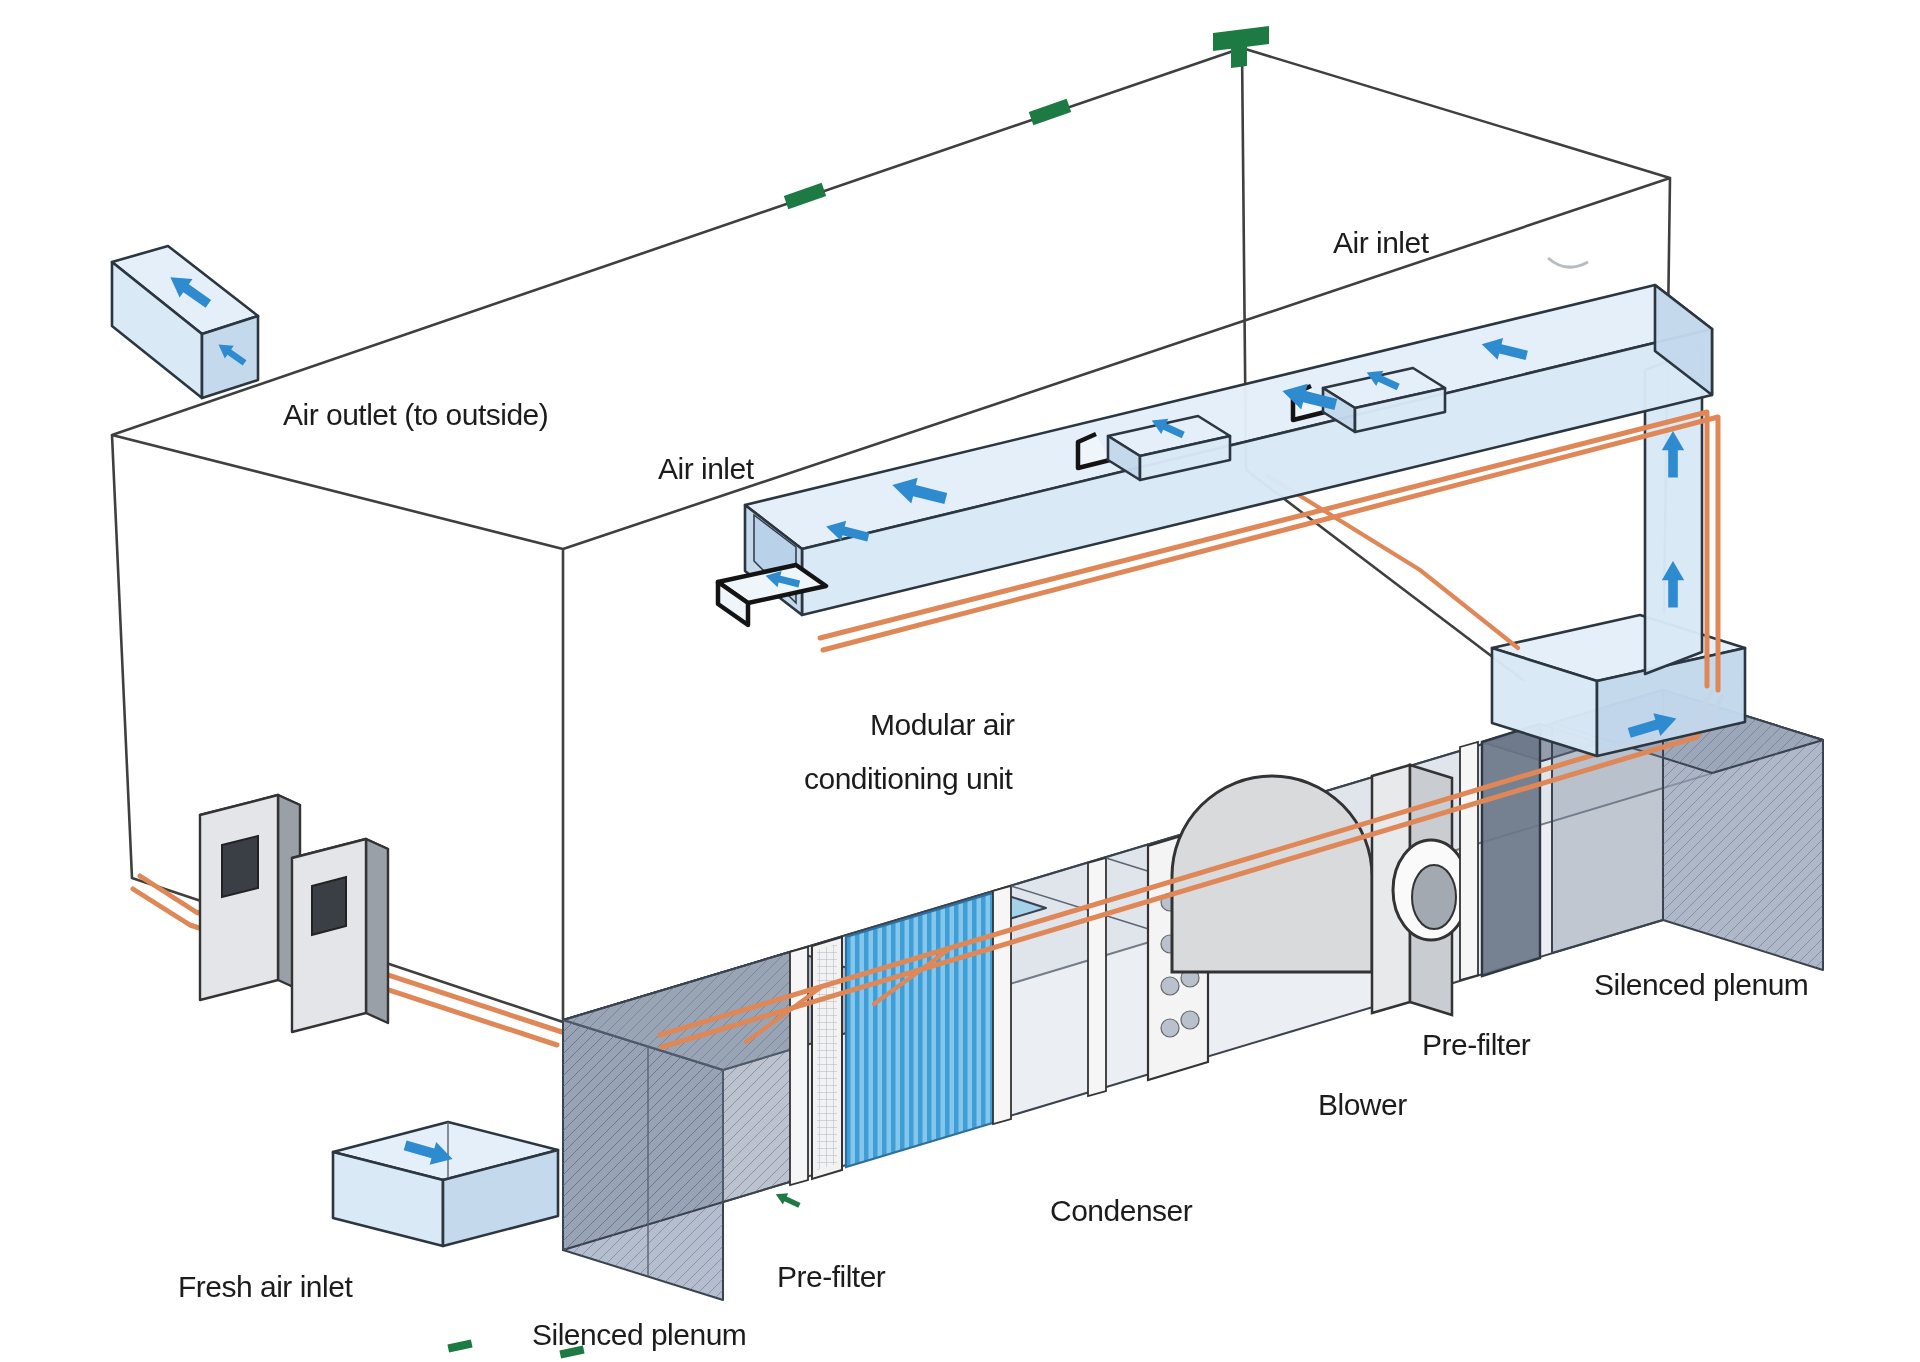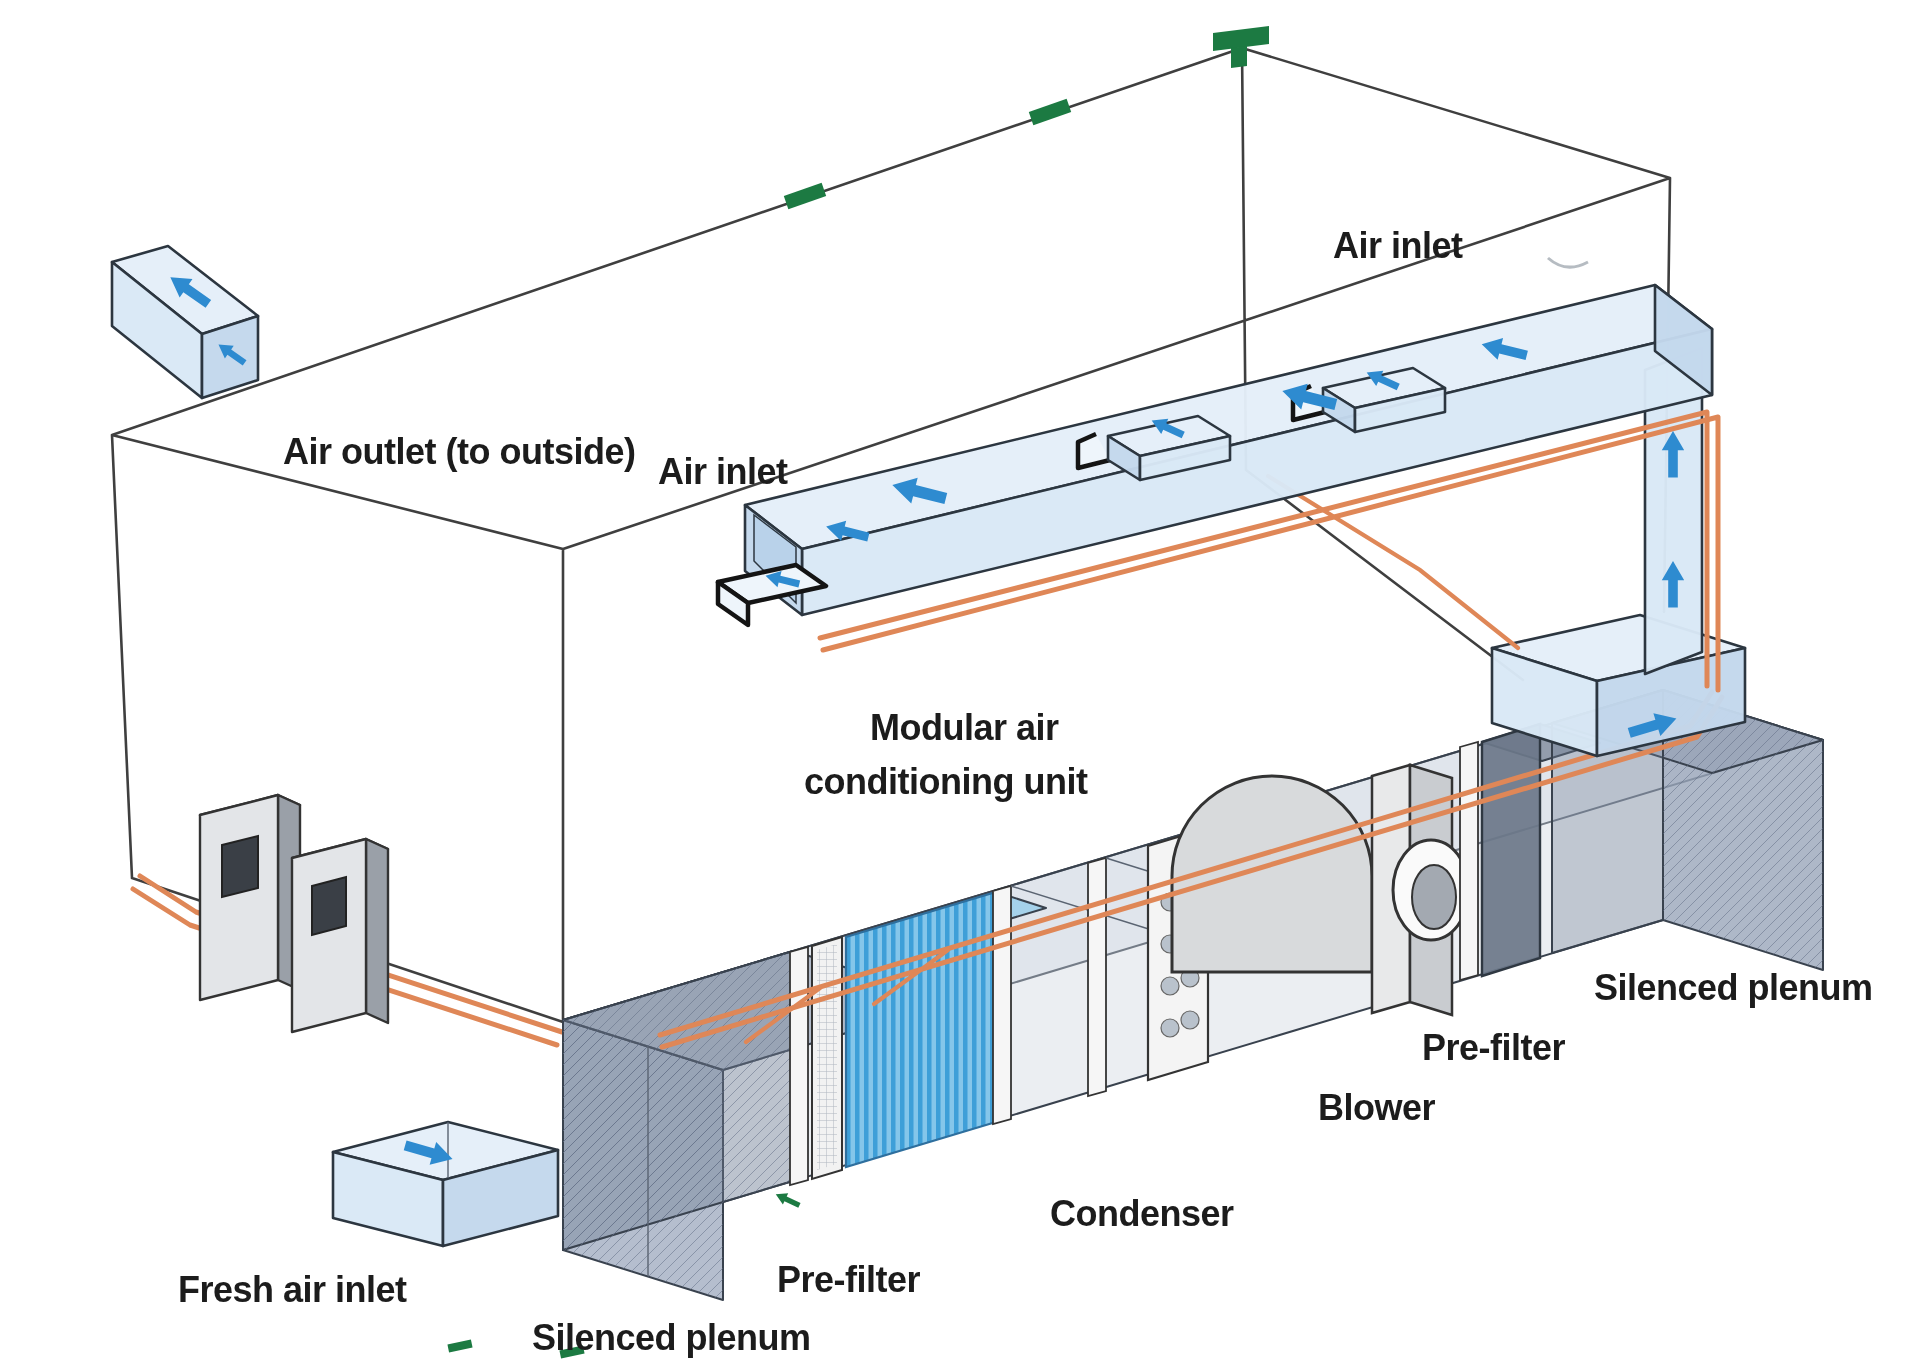--- a/index.html
+++ b/index.html
@@ -1,20 +1,20 @@
 <!DOCTYPE html>
 <html style="--line: #3f3f3f; --duct-fill: #d9e8f6; --duct-top: #e4eef9; --duct-cap: #c3d8ec; --duct-stroke: #2c3640; --arrow-blue: #2e8bd0; --pipe-orange: #df8757; --marker-green: #1c7a42; --coil-blue: #3e9fd8; --label-text: #1c1c1c;"><head>
 <meta charset="utf-8">
 <style>
   html,body{margin:0;padding:0;background:#fff;}
   .stage{position:relative;width:1920px;height:1362px;background:#ffffff;overflow:hidden;
          font-family:"Liberation Sans",sans-serif;}
   .stage svg{position:absolute;left:0;top:0;}
-  .label{position:absolute;font-size:36px;line-height:1.1;color:var(--label-text,#1c1c1c);
-         white-space:nowrap;letter-spacing:-0.5px;font-weight:bold;}
+  .label{position:absolute;font-size:30px;line-height:1.1;color:var(--label-text,#1c1c1c);
+         white-space:nowrap;letter-spacing:-0.5px;}
   .wire{fill:none;stroke:var(--line,#3f3f3f);stroke-width:2.6;stroke-linecap:round;}
   .thinwire{fill:none;stroke:#5a6472;stroke-width:1.4;}
   .duct-face{fill:var(--duct-fill,#d9e8f6);stroke:var(--duct-stroke,#2c3640);stroke-width:2.6;fill-opacity:0.97;stroke-linejoin:round;}
   .duct-top{fill:var(--duct-top,#e4eef9);stroke:var(--duct-stroke,#2c3640);stroke-width:2.6;fill-opacity:0.97;stroke-linejoin:round;}
   .du-cap{fill:var(--duct-cap,#c3d8ec);stroke:var(--duct-stroke,#2c3640);stroke-width:2.6;fill-opacity:0.97;stroke-linejoin:round;}
   .takeoff-dark{fill:#eef5fb;stroke:#141414;stroke-width:4.5;stroke-linejoin:round;}
   .arrow{fill:var(--arrow-blue,#2e8bd0);stroke:none;}
   .pipe{fill:none;stroke:var(--pipe-orange,#df8757);stroke-width:5;stroke-linecap:round;stroke-linejoin:round;}
   .pipe-thin{fill:none;stroke:var(--pipe-orange,#df8757);stroke-width:4.2;stroke-linecap:round;}
   .green{fill:var(--marker-green,#1c7a42);stroke:none;}
@@ -226,21 +226,21 @@
   </g>
 
   <g>
     <rect class="green" x="-12" y="-4" width="24" height="8" transform="translate(460,1346) rotate(-12)"></rect>
     <rect class="green" x="-12" y="-4" width="24" height="8" transform="translate(572,1352) rotate(-12)"></rect>
   </g>
 
   <path d="M1548,258 q18,16 40,4" fill="none" stroke="#b6bcc2" stroke-width="3"></path>
 </svg>
 
-  <div class="label" style="left:283px;top:398px;margin-top:34px;">Air outlet (to outside)</div>
+  <div class="label" style="left:283px;top:398px;">Air outlet (to outside)</div>
   <div class="label" style="left:658px;top:452px;">Air inlet</div>
   <div class="label" style="left:1333px;top:226px;">Air inlet</div>
   <div class="label" style="left:870px;top:708px;">Modular air</div>
   <div class="label" style="left:804px;top:762px;">conditioning unit</div>
   <div class="label" style="left:1594px;top:968px;">Silenced plenum</div>
   <div class="label" style="left:1422px;top:1028px;">Pre-filter</div>
   <div class="label" style="left:1318px;top:1088px;">Blower</div>
   <div class="label" style="left:1050px;top:1194px;">Condenser</div>
   <div class="label" style="left:777px;top:1260px;">Pre-filter</div>
   <div class="label" style="left:532px;top:1318px;">Silenced plenum</div>

